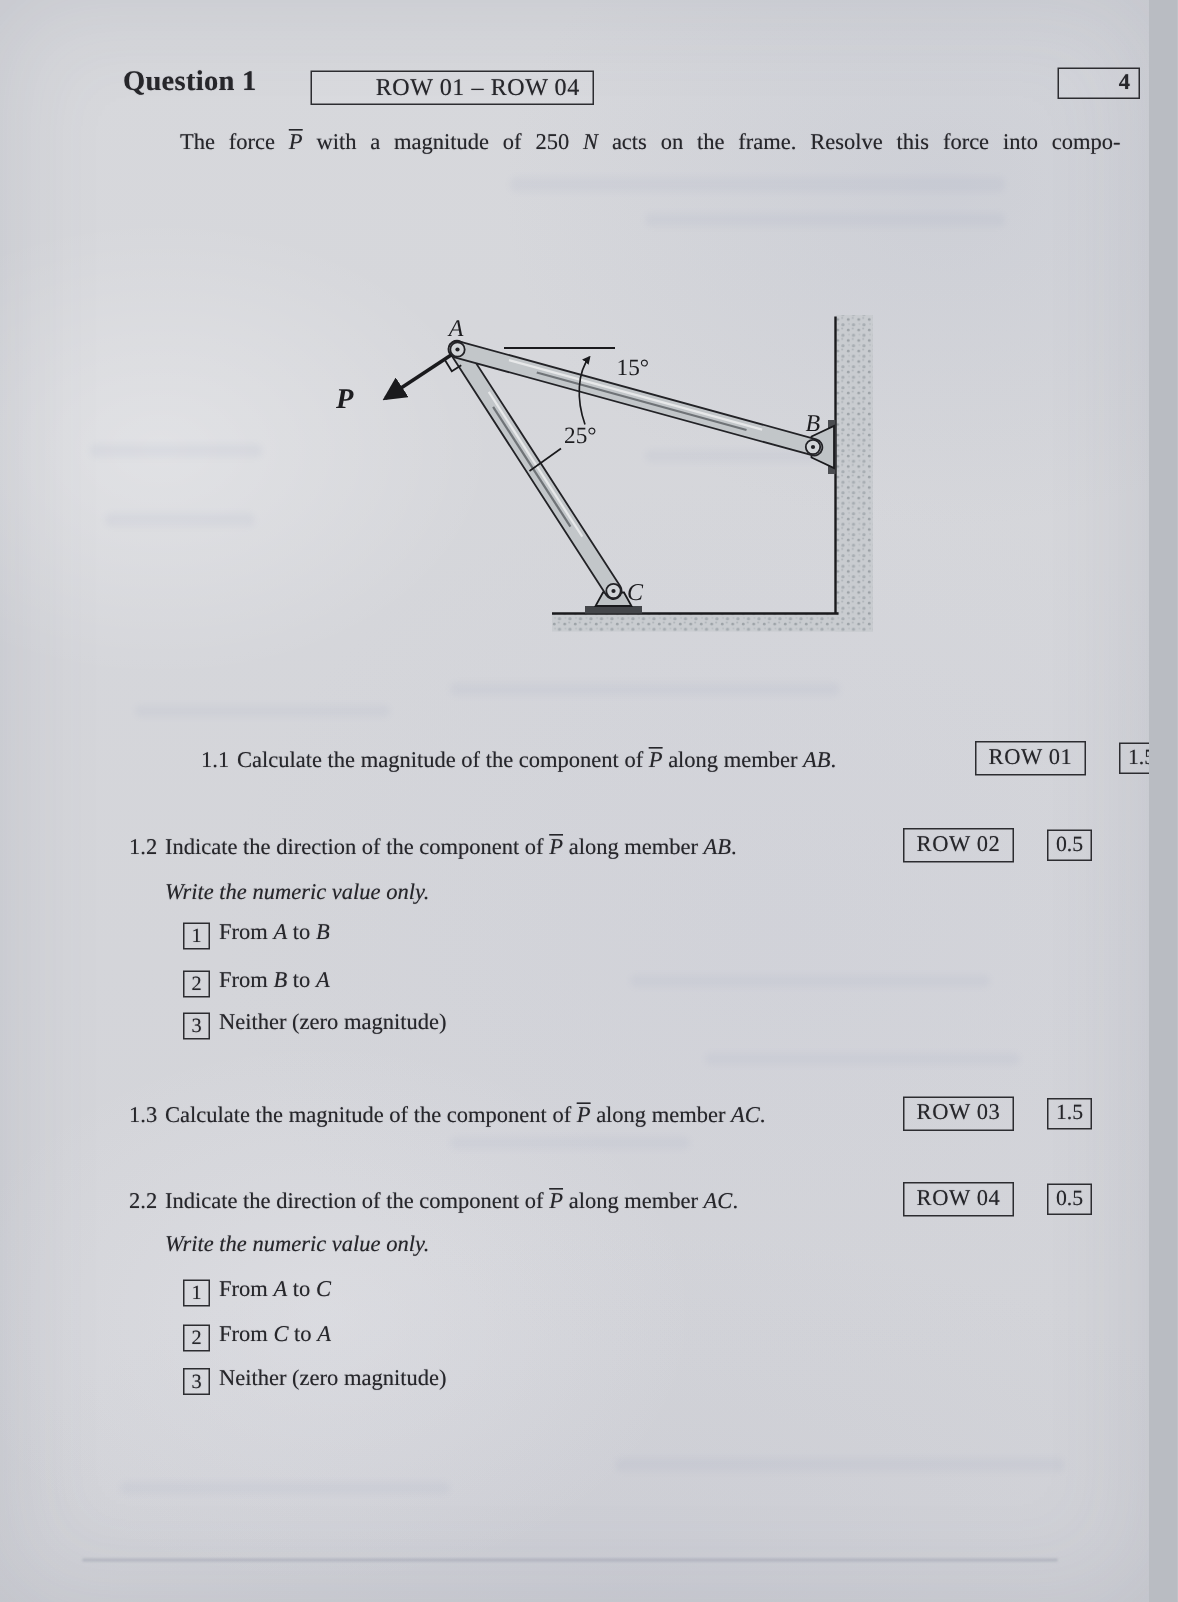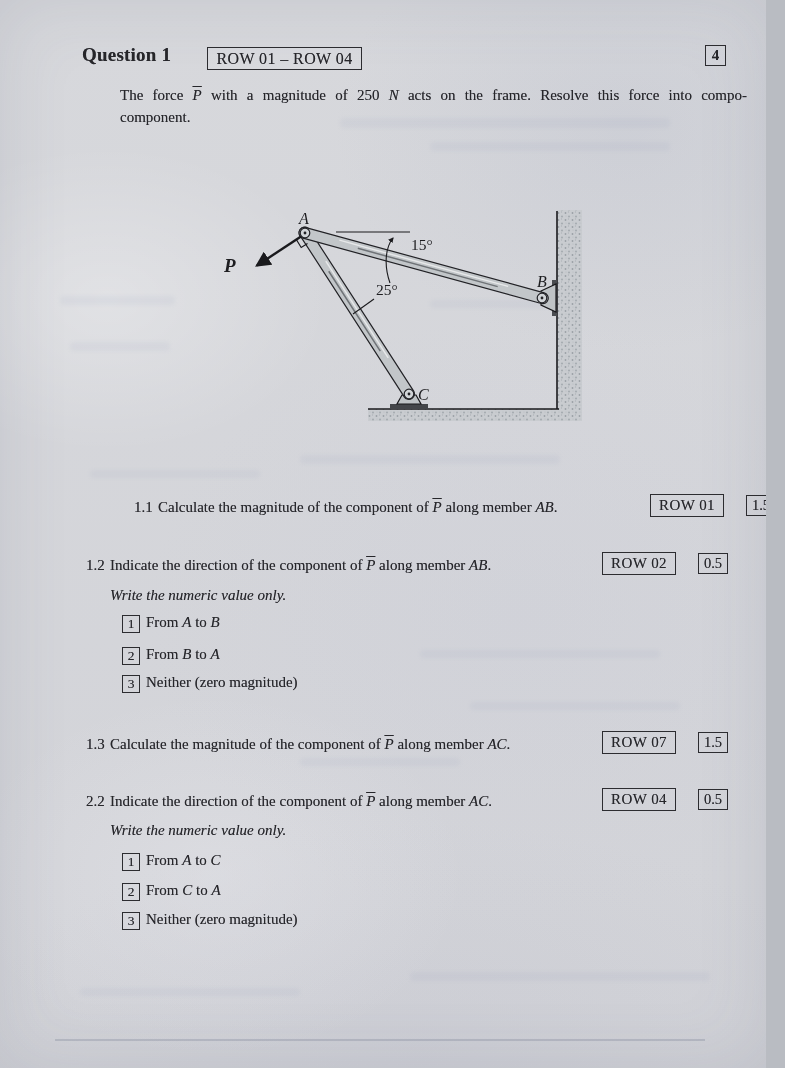--- a/index.html
+++ b/index.html
@@ -14,21 +14,21 @@
       radial-gradient(ellipse 360px 260px at 28% 82%, rgba(238,238,243,0.30), transparent 70%),
       radial-gradient(ellipse 600px 300px at 55% 98%, rgba(178,180,196,0.18), transparent 75%),
       linear-gradient(#d7d8dc,#d2d3d8);
     box-shadow:inset 0 0 70px rgba(88,92,110,0.14);
   }
   .abs{position:absolute;}
   .ink{text-shadow:0 0 0.6px rgba(55,55,65,0.55);}
   .it{font-style:italic;}
   .ov{font-style:italic;text-decoration:overline;text-decoration-thickness:1px;}
   .q-title{font-size:19px;font-weight:bold;letter-spacing:0.2px;}
-  .boxed{border:1.6px solid #2c2c30;display:flex;align-items:center;justify-content:center;background:rgba(255,255,255,0.06);}
+  .boxed{border:1.6px solid #2c2c30;display:flex;align-items:center;justify-content:center;background:rgba(255,255,255,0.06);padding-left:34px;}
   .rowrange{font-size:16px;letter-spacing:0.4px;}
   .total{font-size:15px;font-weight:bold;}
   .bodytext{font-size:15px;line-height:21.5px;margin-left:38px;}
   .jline{width:627px;text-align:justify;text-align-last:justify;white-space:normal;}
   .q-row{left:0;width:785px;height:24px;}
   .q-num{position:absolute;left:86px;top:0;font-size:15px;}
   .q-text{position:absolute;left:110px;top:0;font-size:15px;white-space:nowrap;}
   .row-box{position:absolute;left:602px;top:-5px;width:72px;height:21px;border:1.5px solid #2c2c30;
     display:flex;align-items:center;justify-content:center;font-size:15px;letter-spacing:0.4px;}
   .marks-box{position:absolute;left:698px;top:-4px;width:28px;height:19px;border:1.4px solid #2c2c30;
@@ -62,21 +62,20 @@
     <div class="ghost" style="left:80px;top:988px;width:220px;height:8px;"></div>
     <div class="crease"></div>
   </div>
 
   <div class="abs q-title ink" style="left:82px;top:44px;">Question 1</div>
   <div class="abs boxed rowrange ink" style="left:207px;top:47px;width:153px;height:21px;">ROW 01 – ROW 04</div>
   <div class="abs boxed total ink" style="left:705px;top:45px;width:19px;height:19px;">4</div>
 
   <div class="abs bodytext ink" style="left:82px;top:85px;">
     <div class="jline"><span>The force </span><span class="ov">P</span><span> with a magnitude of 250 </span><span class="it">N</span><span> acts on the frame. Resolve this force into compo-</span></div>
-    <div><span>component.</span></div>
   </div>
 
   <svg class="abs" style="left:200px;top:190px;" width="420" height="252" viewBox="0 0 420 252">
     <defs>
       <marker id="arrBig" viewBox="0 0 10 10" refX="8.5" refY="5" markerWidth="6.5" markerHeight="6.5" orient="auto-start-reverse">
         <path d="M0,0 L10,5 L0,10 z" fill="#1a1a1d"></path>
       </marker>
       <marker id="arrSmall" viewBox="0 0 10 10" refX="8" refY="5" markerWidth="5" markerHeight="5" orient="auto-start-reverse">
         <path d="M0,0 L10,5 L0,10 z" fill="#1a1a1d"></path>
       </marker>
@@ -164,21 +163,21 @@
     <span class="opt-label"><span>From </span><span class="it">B</span><span> to </span><span class="it">A</span></span>
   </div>
   <div class="abs opt ink" style="top:675px;">
     <span class="opt-box">3</span>
     <span class="opt-label"><span>Neither (zero magnitude)</span></span>
   </div>
 
   <div class="abs q-row ink" style="top:736px;">
     <span class="q-num">1.3</span>
     <span class="q-text"><span>Calculate the magnitude of the component of </span><span class="ov">P</span><span> along member </span><span class="it">AC</span><span>.</span></span>
-    <span class="row-box">ROW 07</span>
+    <span class="row-box">ROW 03</span>
     <span class="marks-box">1.5</span>
   </div>
 
   <div class="abs q-row ink" style="top:793px;">
     <span class="q-num">2.2</span>
     <span class="q-text"><span>Indicate the direction of the component of </span><span class="ov">P</span><span> along member </span><span class="it">AC</span><span>.</span></span>
     <span class="row-box">ROW 04</span>
     <span class="marks-box">0.5</span>
   </div>
   <div class="abs q-note ink" style="top:822px;"><span class="it">Write the numeric value only.</span></div>

